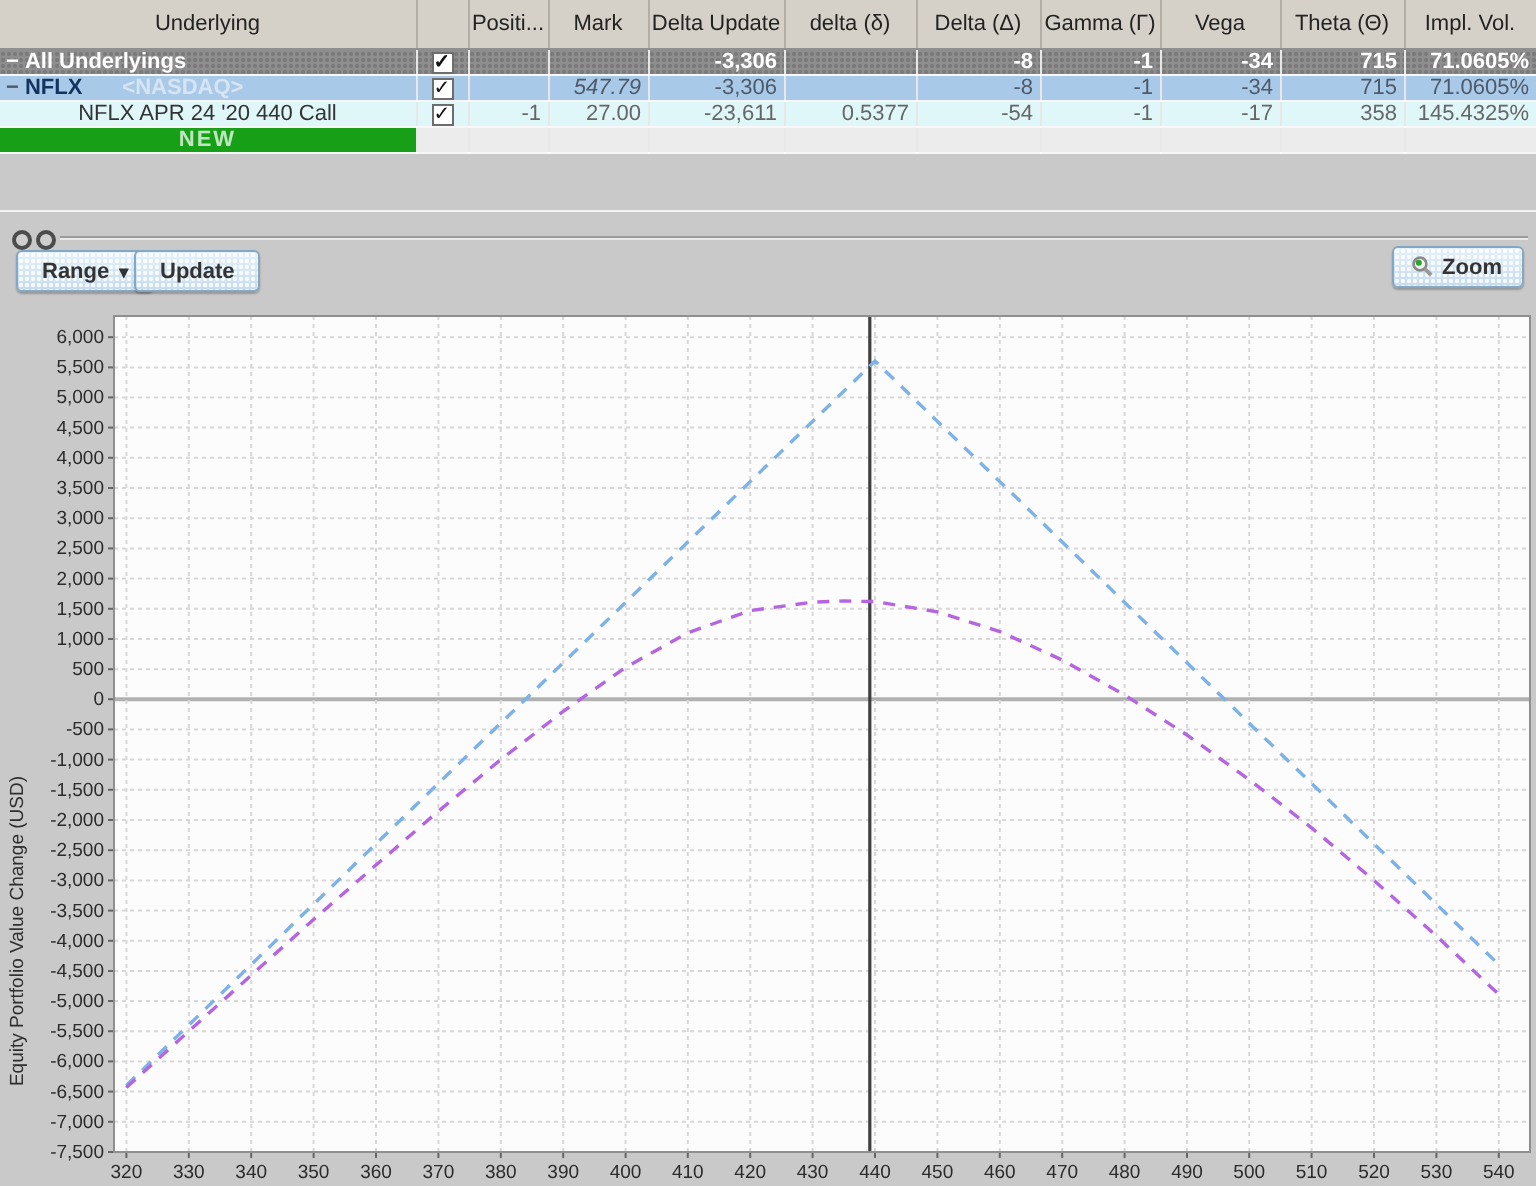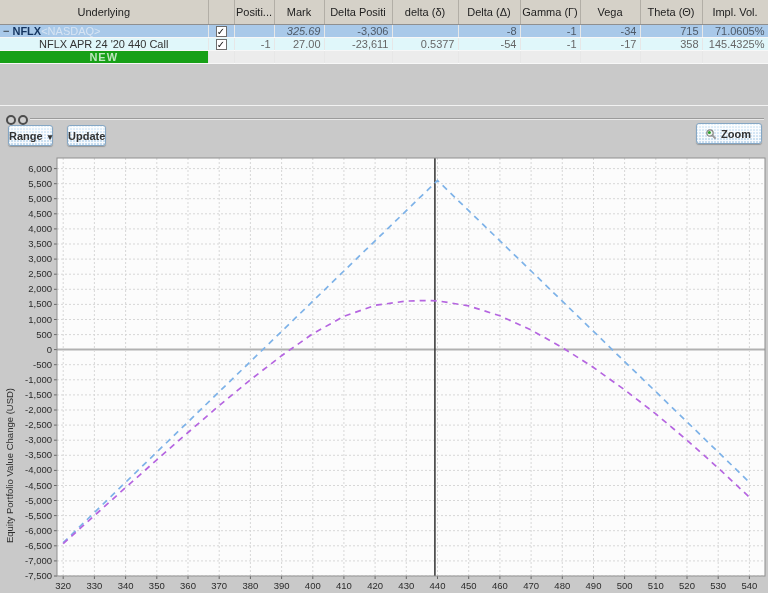--- a/index.html
+++ b/index.html
@@ -14,21 +14,21 @@
   #positions-table td{
     height:12px;line-height:12px;padding:0 3px;border-right:1px solid rgba(255,255,255,.55);
     border-bottom:1px solid rgba(255,255,255,.85);white-space:nowrap;overflow:hidden;}
   td.num{text-align:right;}
   td.c-underlying{padding-left:3px;}
   .expander{font-weight:bold;margin-right:3px;}
   tr.row-group-all td{background:#8e8e8e;color:#fff;font-weight:bold;
     background-image:radial-gradient(rgba(120,120,120,.9) 1px,transparent 1.1px);background-size:3px 3px;}
   tr.row-group-symbol td{background:#a9c9e9;color:#4e5a68;}
   tr.row-group-symbol .name{color:#14345f;font-weight:bold;}
-  tr.row-group-symbol .suffix{color:#d7e4f3;font-weight:normal;margin-left:0;}
+  tr.row-group-symbol .suffix{color:#d7e4f3;font-weight:bold;margin-left:20px;}
   tr.row-group-date td{background:#c2e7f1;color:#54606a;}
   tr.row-group-date .name{color:#1b1b1b;font-weight:bold;}
   tr.row-group-date td.c-underlying{padding-left:22px;}
   tr.row-leaf td{background:#e0f7fa;color:#666;}
   tr.row-leaf td.c-underlying{text-align:center;color:#333;}
   tr.row-new td{background:#ececec;height:15px;}
   tr.row-new td.c-underlying{background:#17a017;color:#bfe6bf;text-align:center;
     font-weight:bold;letter-spacing:1px;}
   td.italic{font-style:italic;}
   .checkbox{width:11px;height:11px;box-sizing:border-box;background:#fff;border:1px solid #6d6d6d;
@@ -39,21 +39,21 @@
     border-top:1px solid #f2f2f2;}
   .divider-circle{position:absolute;top:9px;width:6px;height:6px;border:2px solid #4c4c4c;
     border-radius:50%;background:#cfcfcf;}
   .divider-line{position:absolute;left:30px;right:4px;top:12px;height:0;
     border-top:1px solid #9b9b9b;border-bottom:1px solid #e9e9e9;}
   .btn{position:absolute;height:21px;border:1px solid #86a7c4;border-radius:3px;
     background:linear-gradient(#e4f1fb,#c6dcef);
     background-image:radial-gradient(rgba(255,255,255,.85) 1px,transparent 1.2px),linear-gradient(#e4f1fb,#c6dcef);
     background-size:3px 3px,100% 100%;
     font-family:"Liberation Sans",sans-serif;font-size:11px;font-weight:bold;color:#333;
-    padding:0 0;cursor:pointer;box-shadow:0 1px 1px rgba(0,0,0,.25);}
+    padding:0 12px;cursor:pointer;box-shadow:0 1px 1px rgba(0,0,0,.25);}
   #range-btn{left:8px;top:19px;}
   #update-btn{left:67px;top:19px;}
   #zoom-btn{right:6px;top:17px;padding:0 10px 0 8px;}
   .arrow{margin-left:5px;font-size:9px;}
   .zoomicon{vertical-align:-2px;margin-right:4px;}
   .ylabel{position:absolute;left:-131px;top:354px;width:280px;text-align:center;
     transform:rotate(-90deg);font-size:9.5px;color:#2e2e2e;}
   #chart-svg{position:absolute;left:0;top:45px;}
   .tick{font-family:"Liberation Sans",sans-serif;font-size:9.5px;fill:#2b2b2b;}
 </style>
@@ -75,37 +75,52 @@
         <col style="width: 60px;">
         <col style="width: 62px;">
         <col style="width: 66px;">
       </colgroup>
     <thead>
         <tr id="head-row">
           <th>Underlying</th>
           <th></th>
           <th>Positi...</th>
           <th>Mark</th>
-          <th>Delta Positi</th>
+          <th>Delta Update</th>
           <th>delta (δ)</th>
           <th>Delta (Δ)</th>
           <th>Gamma (Γ)</th>
           <th>Vega</th>
           <th>Theta (Θ)</th>
           <th>Impl. Vol.</th>
         </tr>
       </thead>
     <tbody id="tbody">
+        <tr class="row-group-all">
+          <td class="c-underlying"><span class="expander">−</span><span class="name">All Underlyings</span></td>
+          <td>
+            <div class="checkbox">✓</div>
+          </td>
+          <td class="num"></td>
+          <td class="num"></td>
+          <td class="num">-3,306</td>
+          <td class="num"></td>
+          <td class="num">-8</td>
+          <td class="num">-1</td>
+          <td class="num">-34</td>
+          <td class="num">715</td>
+          <td class="num">71.0605%</td>
+        </tr>
         <tr class="row-group-symbol">
           <td class="c-underlying"><span class="expander">−</span><span class="name">NFLX</span><span class="suffix">&lt;NASDAQ&gt;</span></td>
           <td>
             <div class="checkbox">✓</div>
           </td>
           <td class="num"></td>
-          <td class="num italic">325.69</td>
+          <td class="num italic">547.79</td>
           <td class="num">-3,306</td>
           <td class="num"></td>
           <td class="num">-8</td>
           <td class="num">-1</td>
           <td class="num">-34</td>
           <td class="num">715</td>
           <td class="num">71.0605%</td>
         </tr>
         <tr class="row-leaf">
           <td class="c-underlying"><span class="name">NFLX APR 24 '20 440 Call</span></td>

